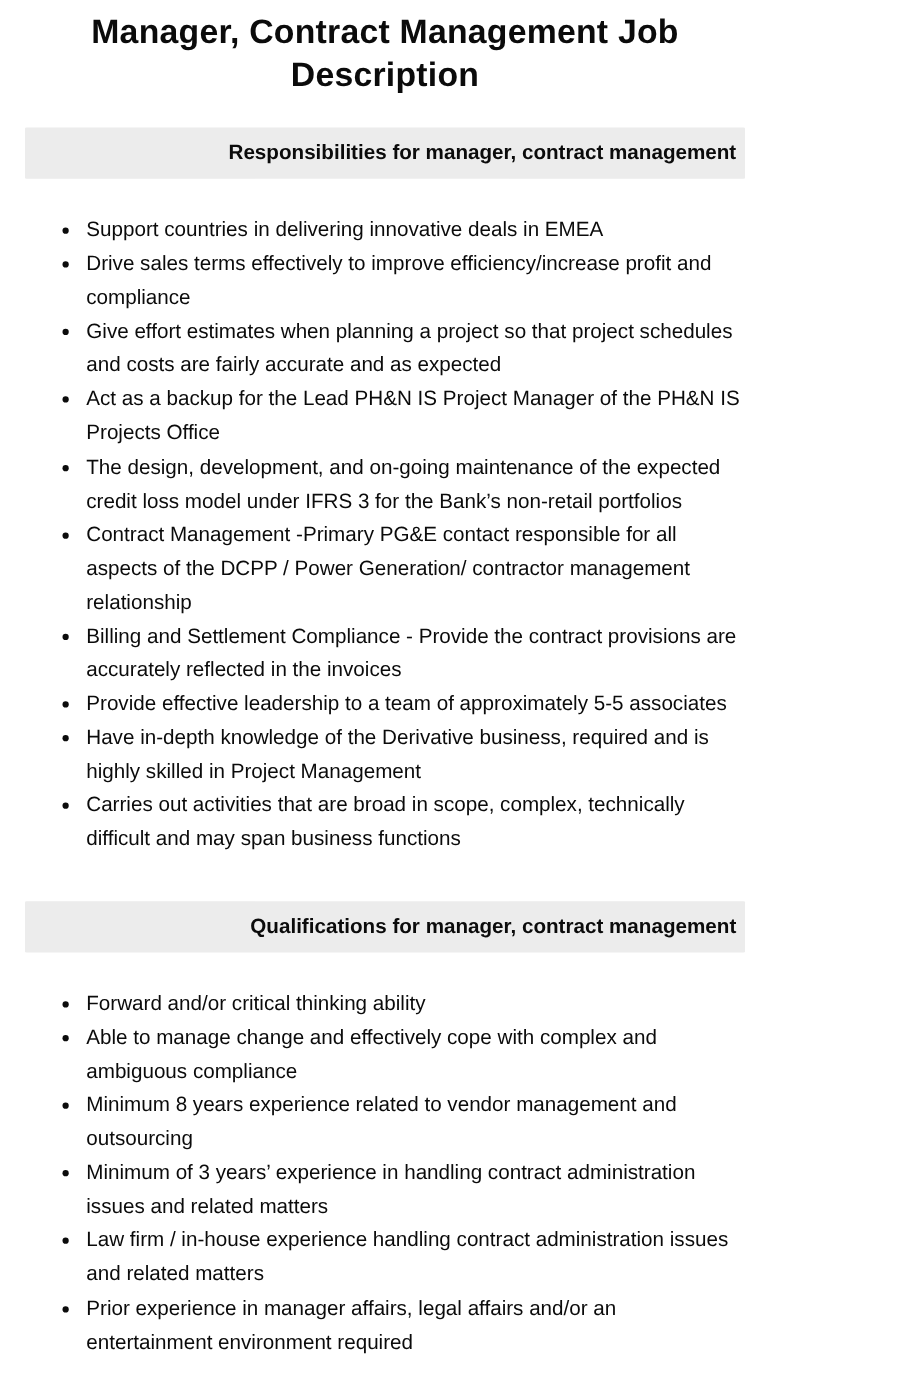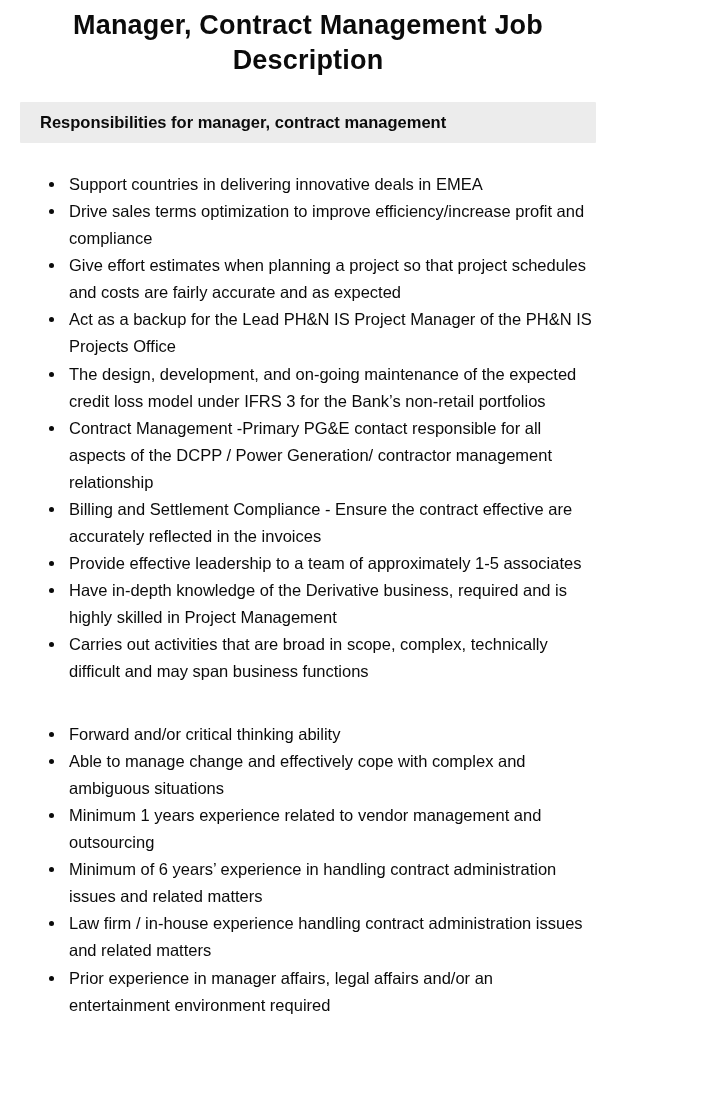--- a/index.html
+++ b/index.html
@@ -29,23 +29,24 @@
   }
   .intro {
     font-size: 16.5px;
     line-height: 1.65;
     margin: 0 0 28px 0;
   }
   .section-bar {
     background: #ececec;
     font-weight: 700;
     font-size: 16.5px;
-    padding: 11px 20px;
+    padding: 11px 7px;
     margin: 0;
     border-radius: 1px;
+    text-align: right;
   }
   ul.bullet-list {
     list-style: disc;
     margin: 28px 0 36px 0;
     padding-left: 46px;
     font-size: 16.5px;
     line-height: 1.64;
   }
   ul.bullet-list li {
     padding-left: 3px;
@@ -60,34 +61,35 @@
 
 <div class="page">
 
   <h1 class="doc-title">Manager, Contract Management Job Description</h1>
 
 
   <div class="section-bar">Responsibilities for manager, contract management</div>
 
   <ul class="bullet-list">
     <li>Support countries in delivering innovative deals in EMEA</li>
-    <li>Drive sales terms optimization to improve efficiency/increase profit and compliance</li>
+    <li>Drive sales terms effectively to improve efficiency/increase profit and compliance</li>
     <li>Give effort estimates when planning a project so that project schedules and costs are fairly accurate and as expected</li>
     <li>Act as a backup for the Lead PH&amp;N IS Project Manager of the PH&amp;N IS Projects Office</li>
     <li>The design, development, and on-going maintenance of the expected credit loss model under IFRS 3 for the Bank’s non-retail portfolios</li>
     <li>Contract Management -Primary PG&amp;E contact responsible for all aspects of the DCPP / Power Generation/ contractor management relationship</li>
-    <li>Billing and Settlement Compliance - Ensure the contract effective are accurately reflected in the invoices</li>
-    <li>Provide effective leadership to a team of approximately 1-5 associates</li>
+    <li>Billing and Settlement Compliance - Provide the contract provisions are accurately reflected in the invoices</li>
+    <li>Provide effective leadership to a team of approximately 5-5 associates</li>
     <li>Have in-depth knowledge of the Derivative business, required and is highly skilled in Project Management</li>
     <li>Carries out activities that are broad in scope, complex, technically difficult and may span business functions</li>
   </ul>
 
+  <div class="section-bar">Qualifications for manager, contract management</div>
 
   <ul class="bullet-list last">
     <li>Forward and/or critical thinking ability</li>
-    <li>Able to manage change and effectively cope with complex and ambiguous situations</li>
-    <li>Minimum 1 years experience related to vendor management and outsourcing</li>
-    <li>Minimum of 6 years’ experience in handling contract administration issues and related matters</li>
+    <li>Able to manage change and effectively cope with complex and ambiguous compliance</li>
+    <li>Minimum 8 years experience related to vendor management and outsourcing</li>
+    <li>Minimum of 3 years’ experience in handling contract administration issues and related matters</li>
     <li>Law firm / in-house experience handling contract administration issues and related matters</li>
     <li>Prior experience in manager affairs, legal affairs and/or an entertainment environment required</li>
   </ul>
 
 </div>
 
 </body></html>

